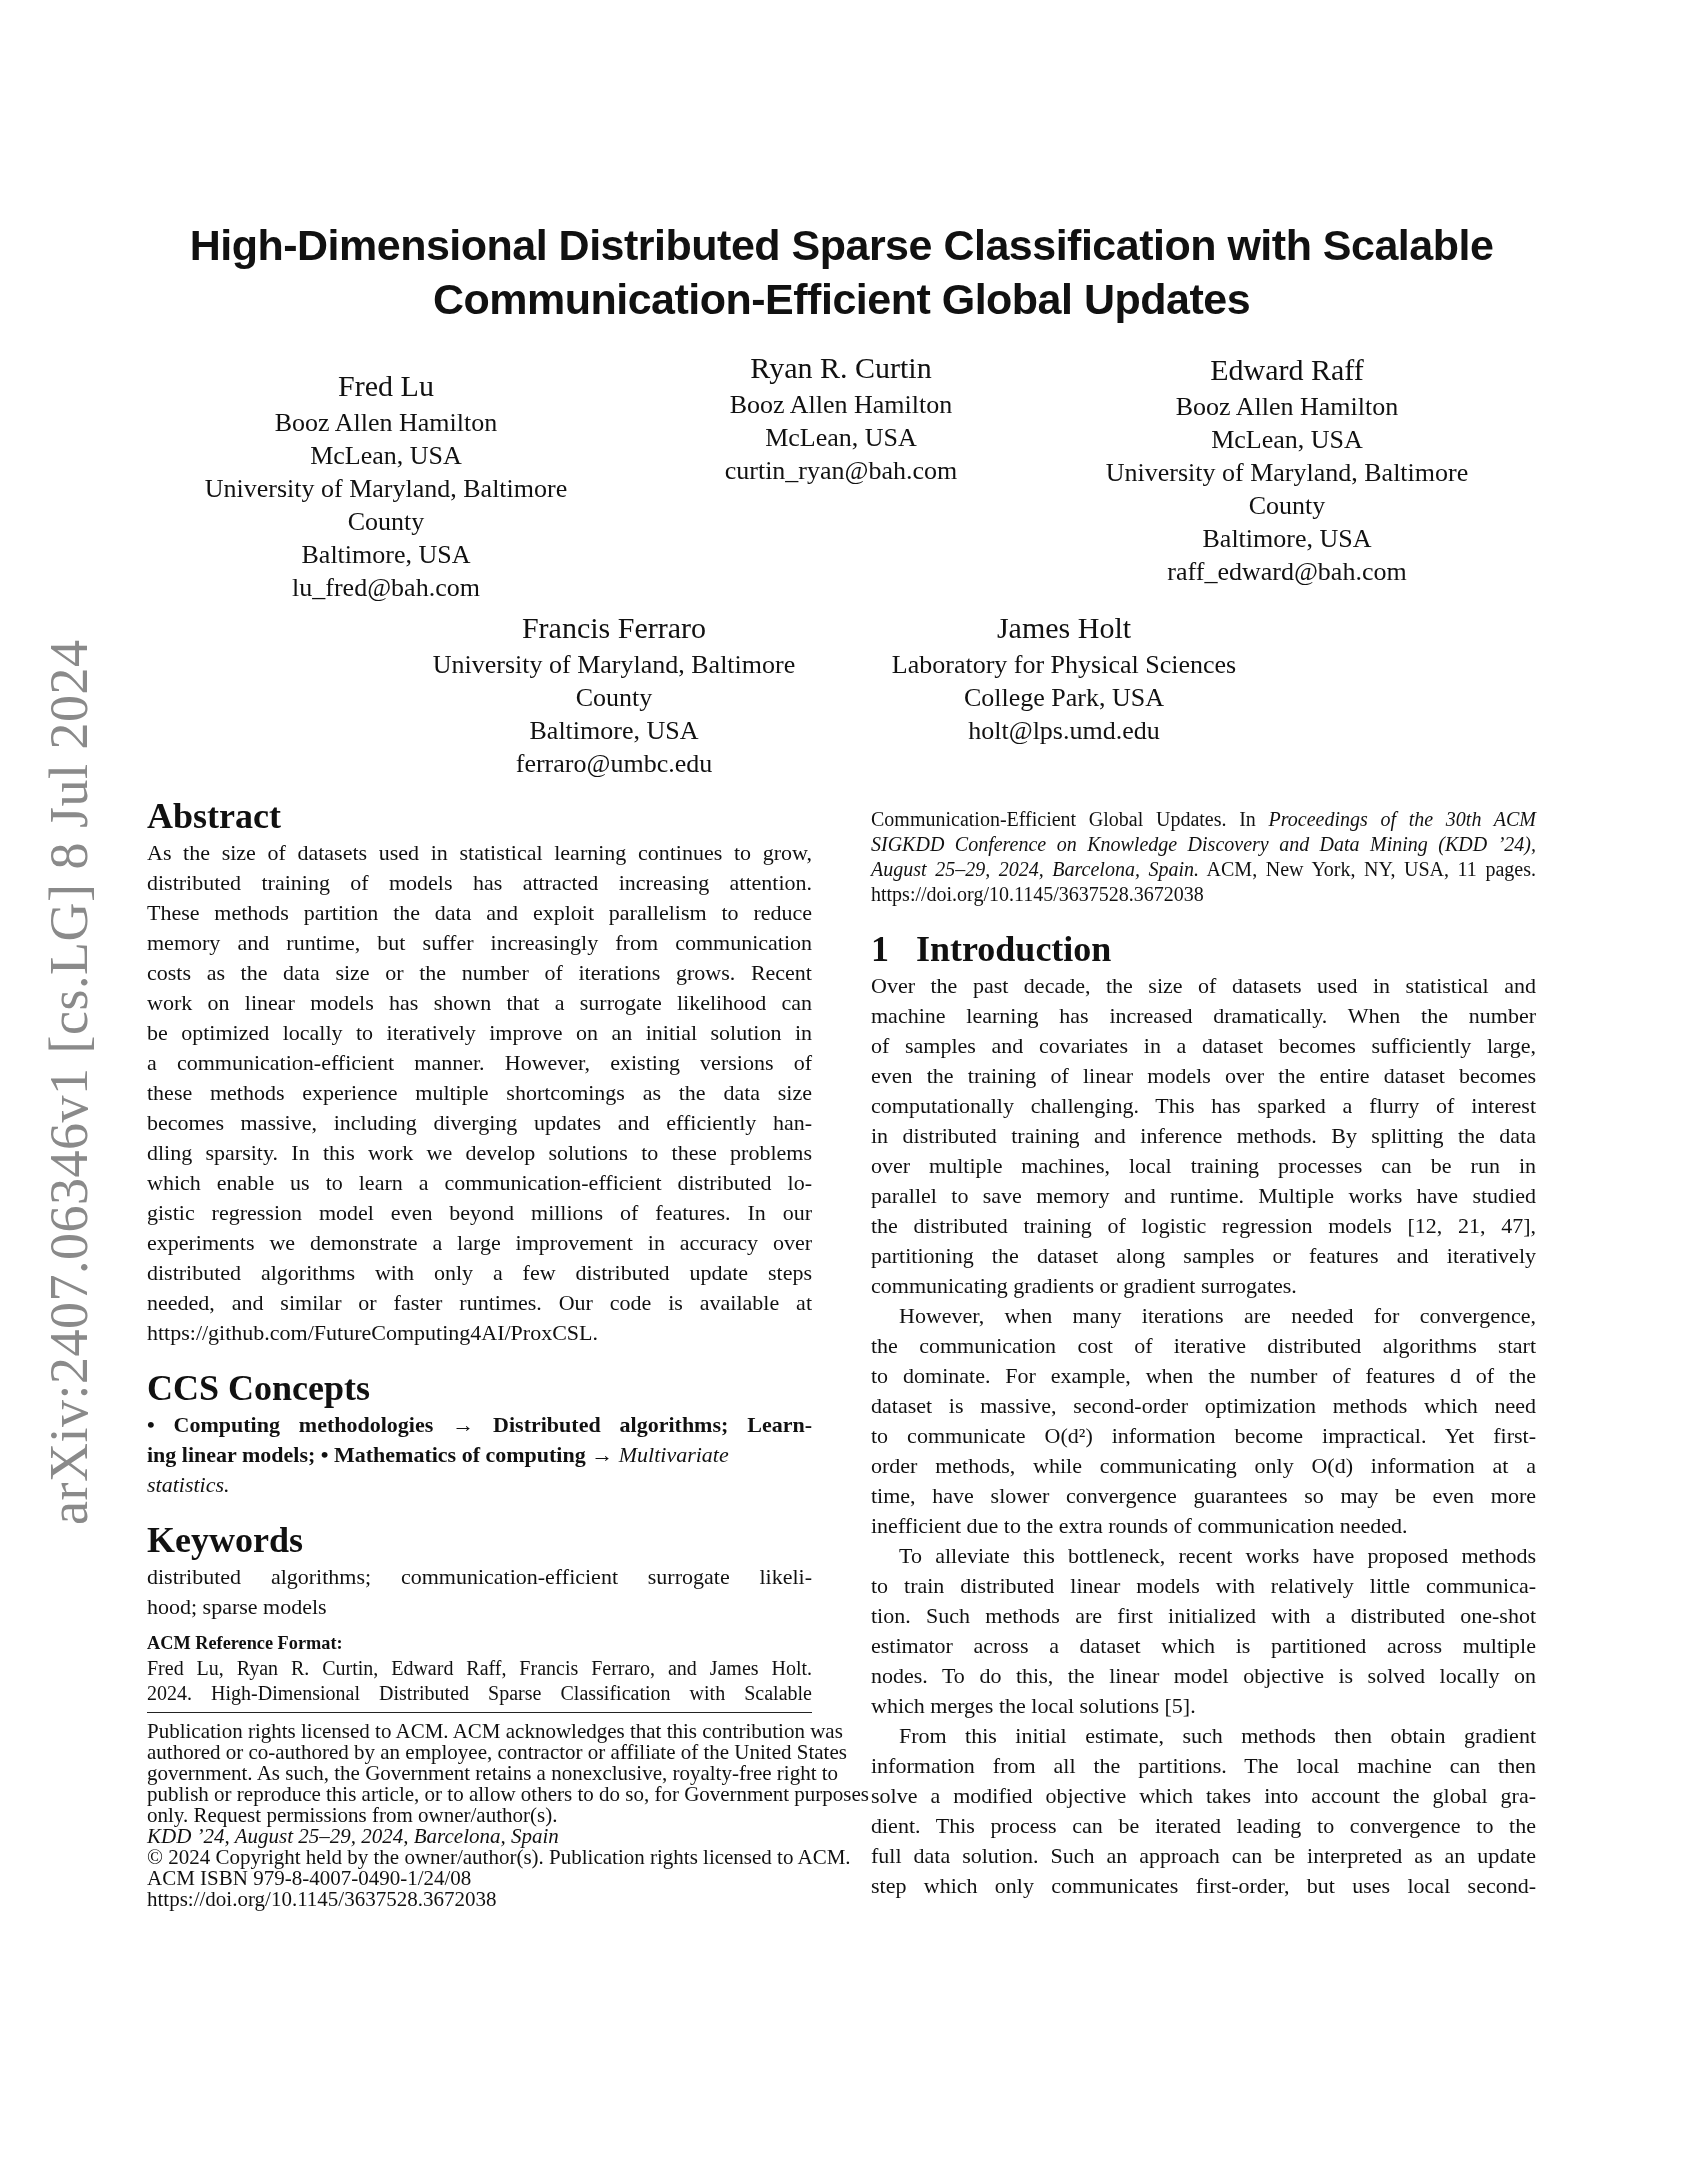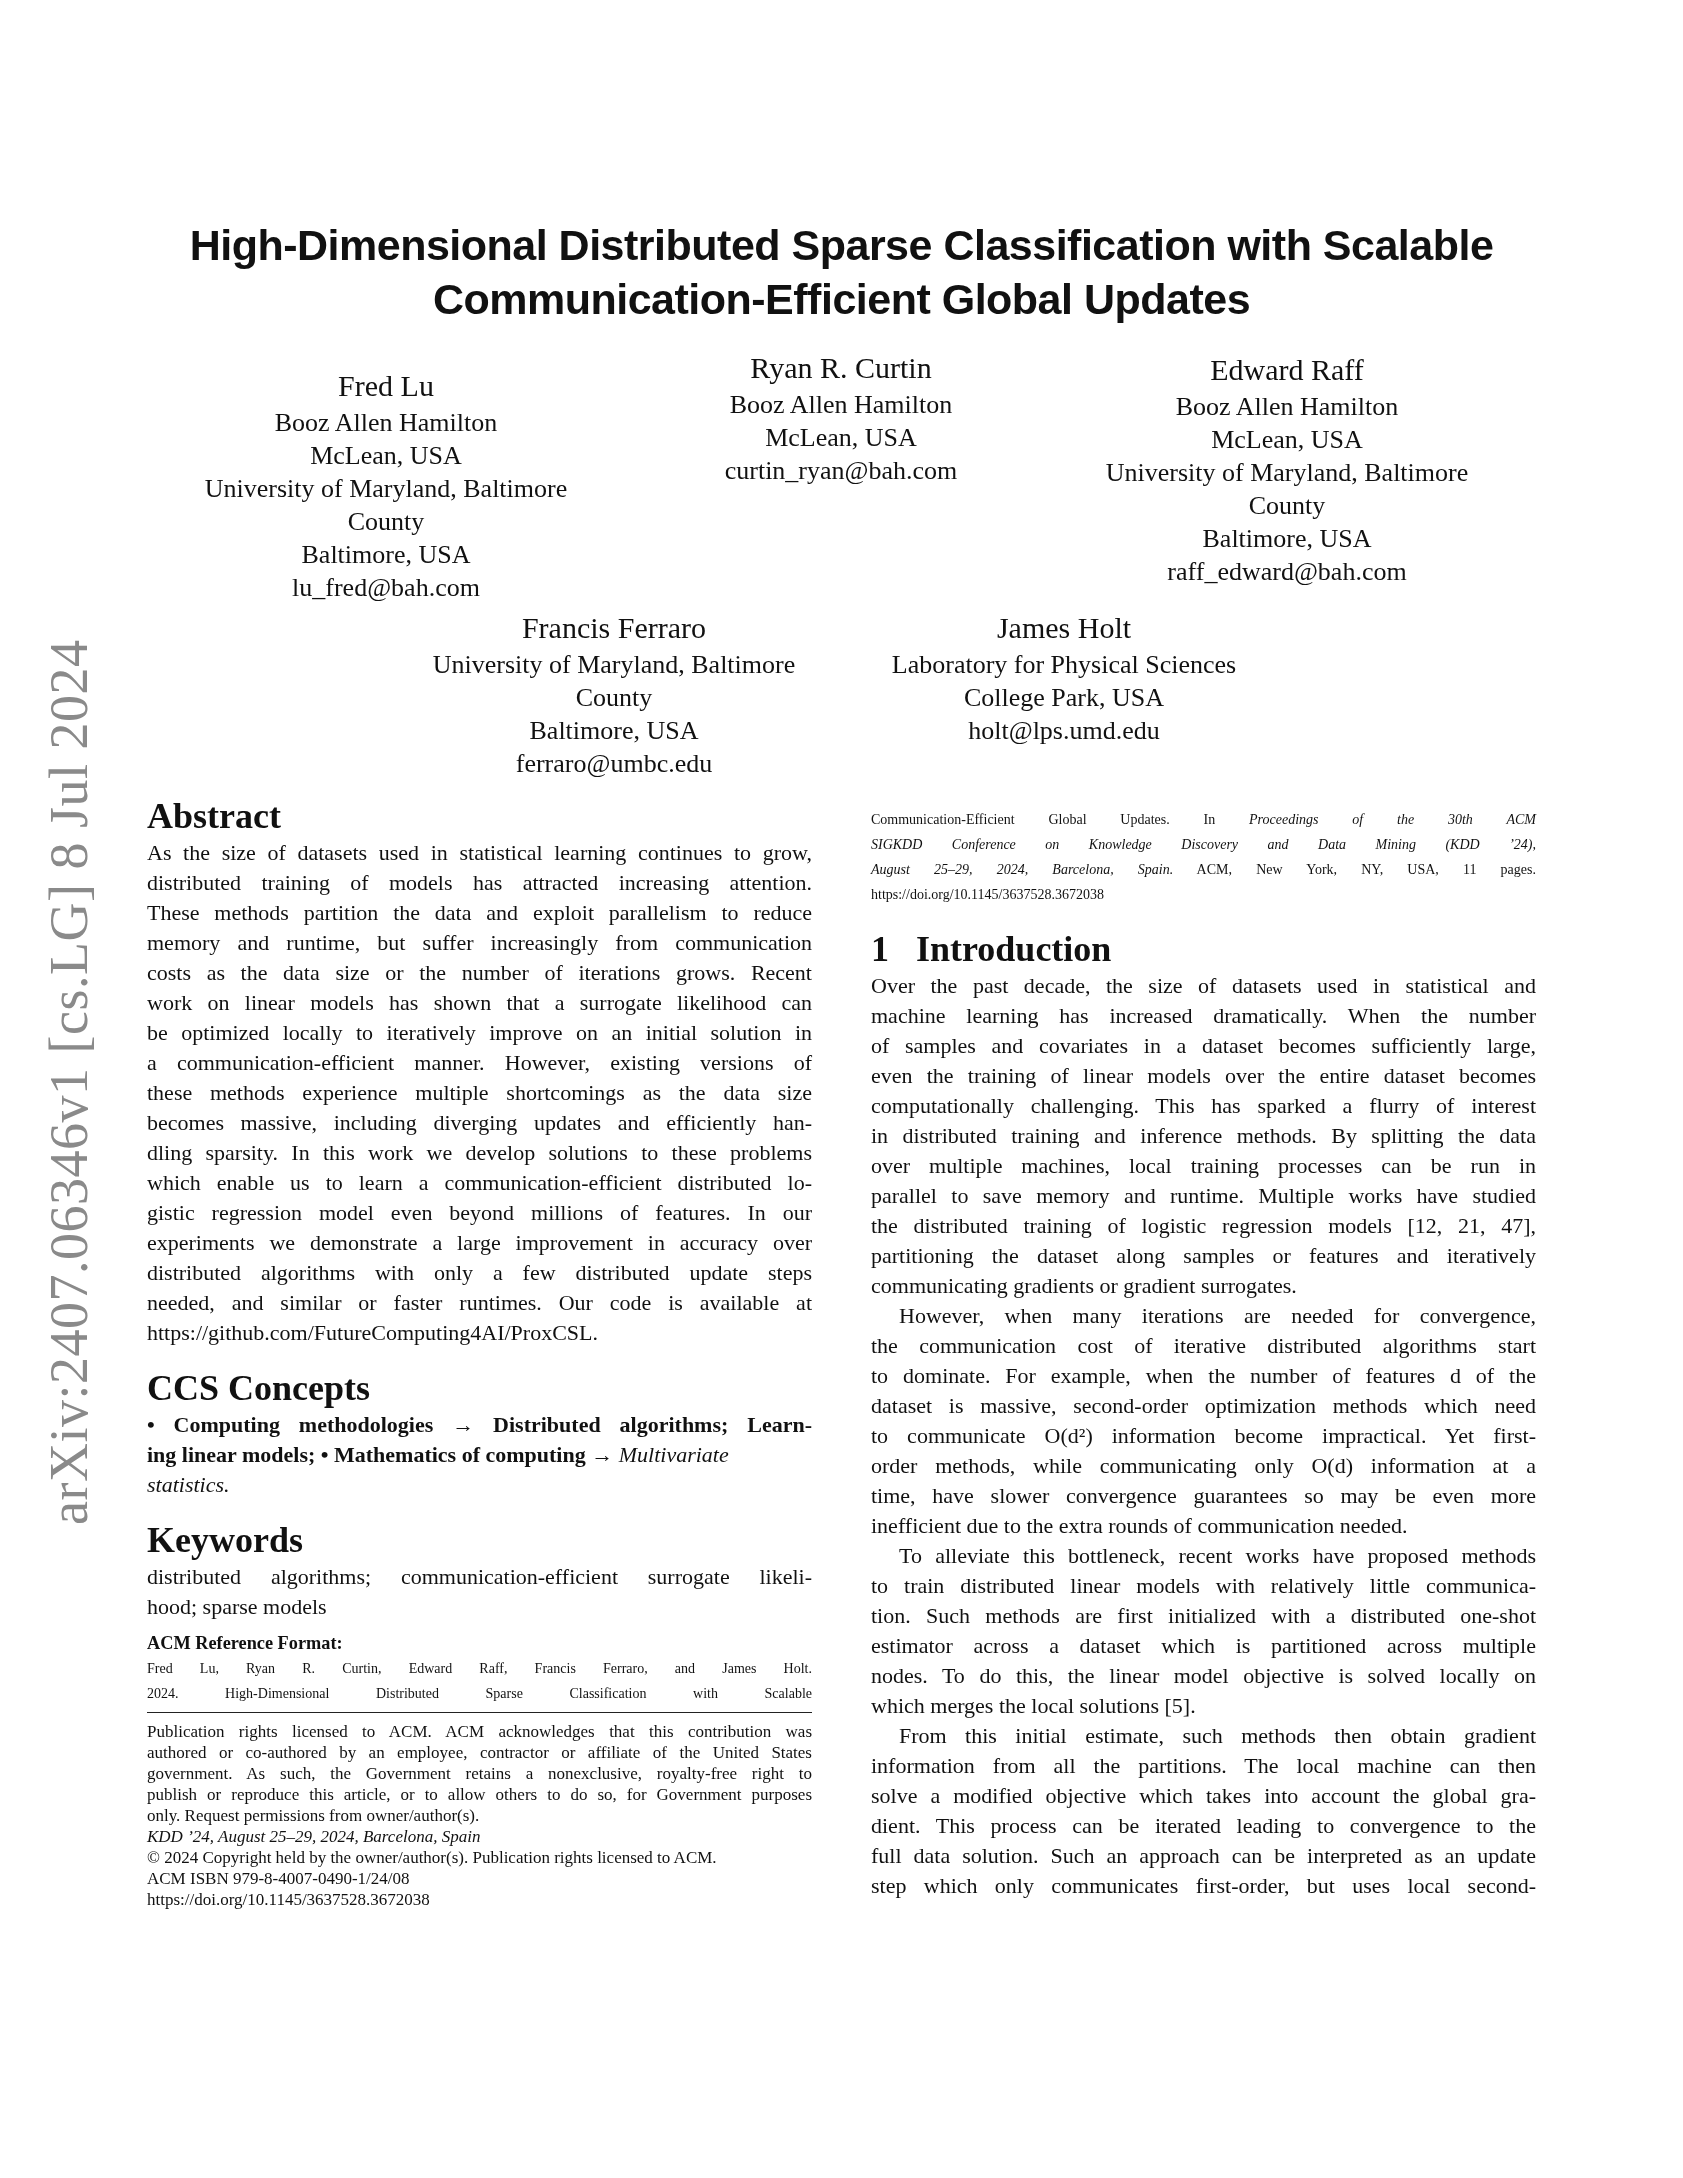--- a/index.html
+++ b/index.html
@@ -12,23 +12,23 @@
   .author { position: absolute; text-align: center; font-size: 26px; line-height: 33px; }
   .author .name { font-size: 30px; line-height: 40px; }
   .col { position: absolute; width: 665px; font-size: 22px; line-height: 30px; }
   .col-left { left: 147px; top: 798px; }
   .col-right { left: 871px; top: 807px; }
   .h2 { font-family: "Liberation Serif", serif; font-weight: bold; font-size: 36px; line-height: 36px; margin: 0 0 4px 0; }
   .line { display: block; white-space: nowrap; text-align: justify; text-align-last: justify; }
   .line.last { text-align-last: left; }
   .indent { text-indent: 28px; }
   .sub { font-weight: bold; font-size: 18.3px; line-height: 26px; margin-top: 8px; }
-  .small { font-size: 14px; line-height: 25px; }
+  .small { font-size: 20px; line-height: 25px; }
   .rule { border-top: 1.5px solid #222; margin: 6px 0 8px 0; width: 665px; }
-  .foot { font-size: 17px; line-height: 21px; }
+  .foot { font-size: 21px; line-height: 21px; }
   i, .it { font-style: italic; }
   b { font-weight: bold; }
 </style>
 </head>
 <body>
 
 <div class="arxiv">arXiv:2407.06346v1  [cs.LG]  8 Jul 2024</div>
 
 <div class="title">
   <div>High-Dimensional Distributed Sparse Classification with Scalable</div>

